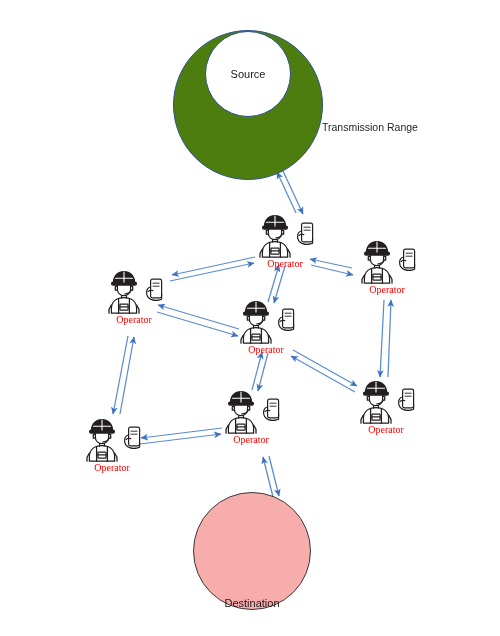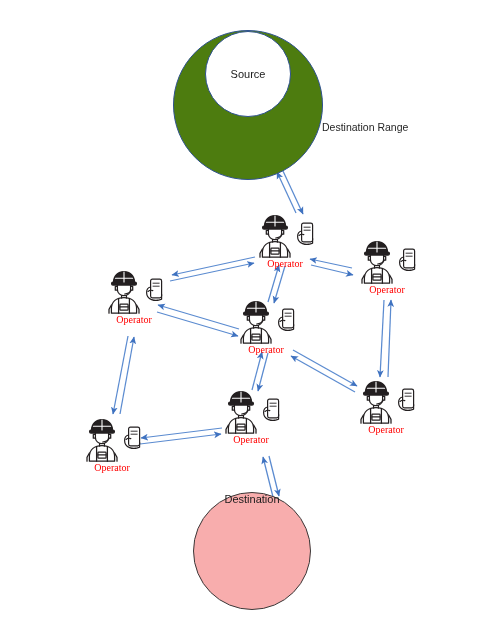--- a/index.html
+++ b/index.html
@@ -61,21 +61,21 @@
   }
 
   
   .dest-circle {
     position: absolute;
     border-radius: 50%;
     box-sizing: border-box;
     background: #F8ADAD;
     border: 1px solid #3B3838;
     display: flex;
-    align-items: flex-start;
+    align-items: flex-end;
     justify-content: center;
   }
   .dest-label {
     font-size: 11px;
     color: #1a1a1a;
     font-family: "Liberation Sans", sans-serif;
     white-space: nowrap;
   }
 
   
@@ -162,21 +162,21 @@
   </svg>
 
   <div id="nodes-layer">
 
     <div class="source-ring" style="left:173px; top:30px; width:150px; height:150px;">
       <div class="source-hole" style="width:84px; height:84px;">
         <span class="source-label">Source</span>
       </div>
     </div>
 
-    <div class="range-annotation" style="left:322px; top:121px;">Destination Range</div>
+    <div class="range-annotation" style="left:322px; top:121px;">Transmission Range</div>
 
     <div class="dest-circle" style="left:193px; top:492px; width:118px; height:118px;">
       <span class="dest-label">Destination</span>
     </div>
 
   <div class="operator-node" style="left: 246px; top: 213px;">
         <div class="operator-figure">
           <svg class="operator-person" width="40" height="45" viewBox="0 0 40 45" xmlns="http://www.w3.org/2000/svg">
             <g fill="none" stroke="#231F20" stroke-width="1.25" stroke-linejoin="round" stroke-linecap="round">
               <path d="M9.5,13.2 C9.5,6.6 14.2,2.6 20,2.6 C25.8,2.6 30.5,6.6 30.5,13.2 Z" fill="#231F20" stroke="#231F20"></path>

